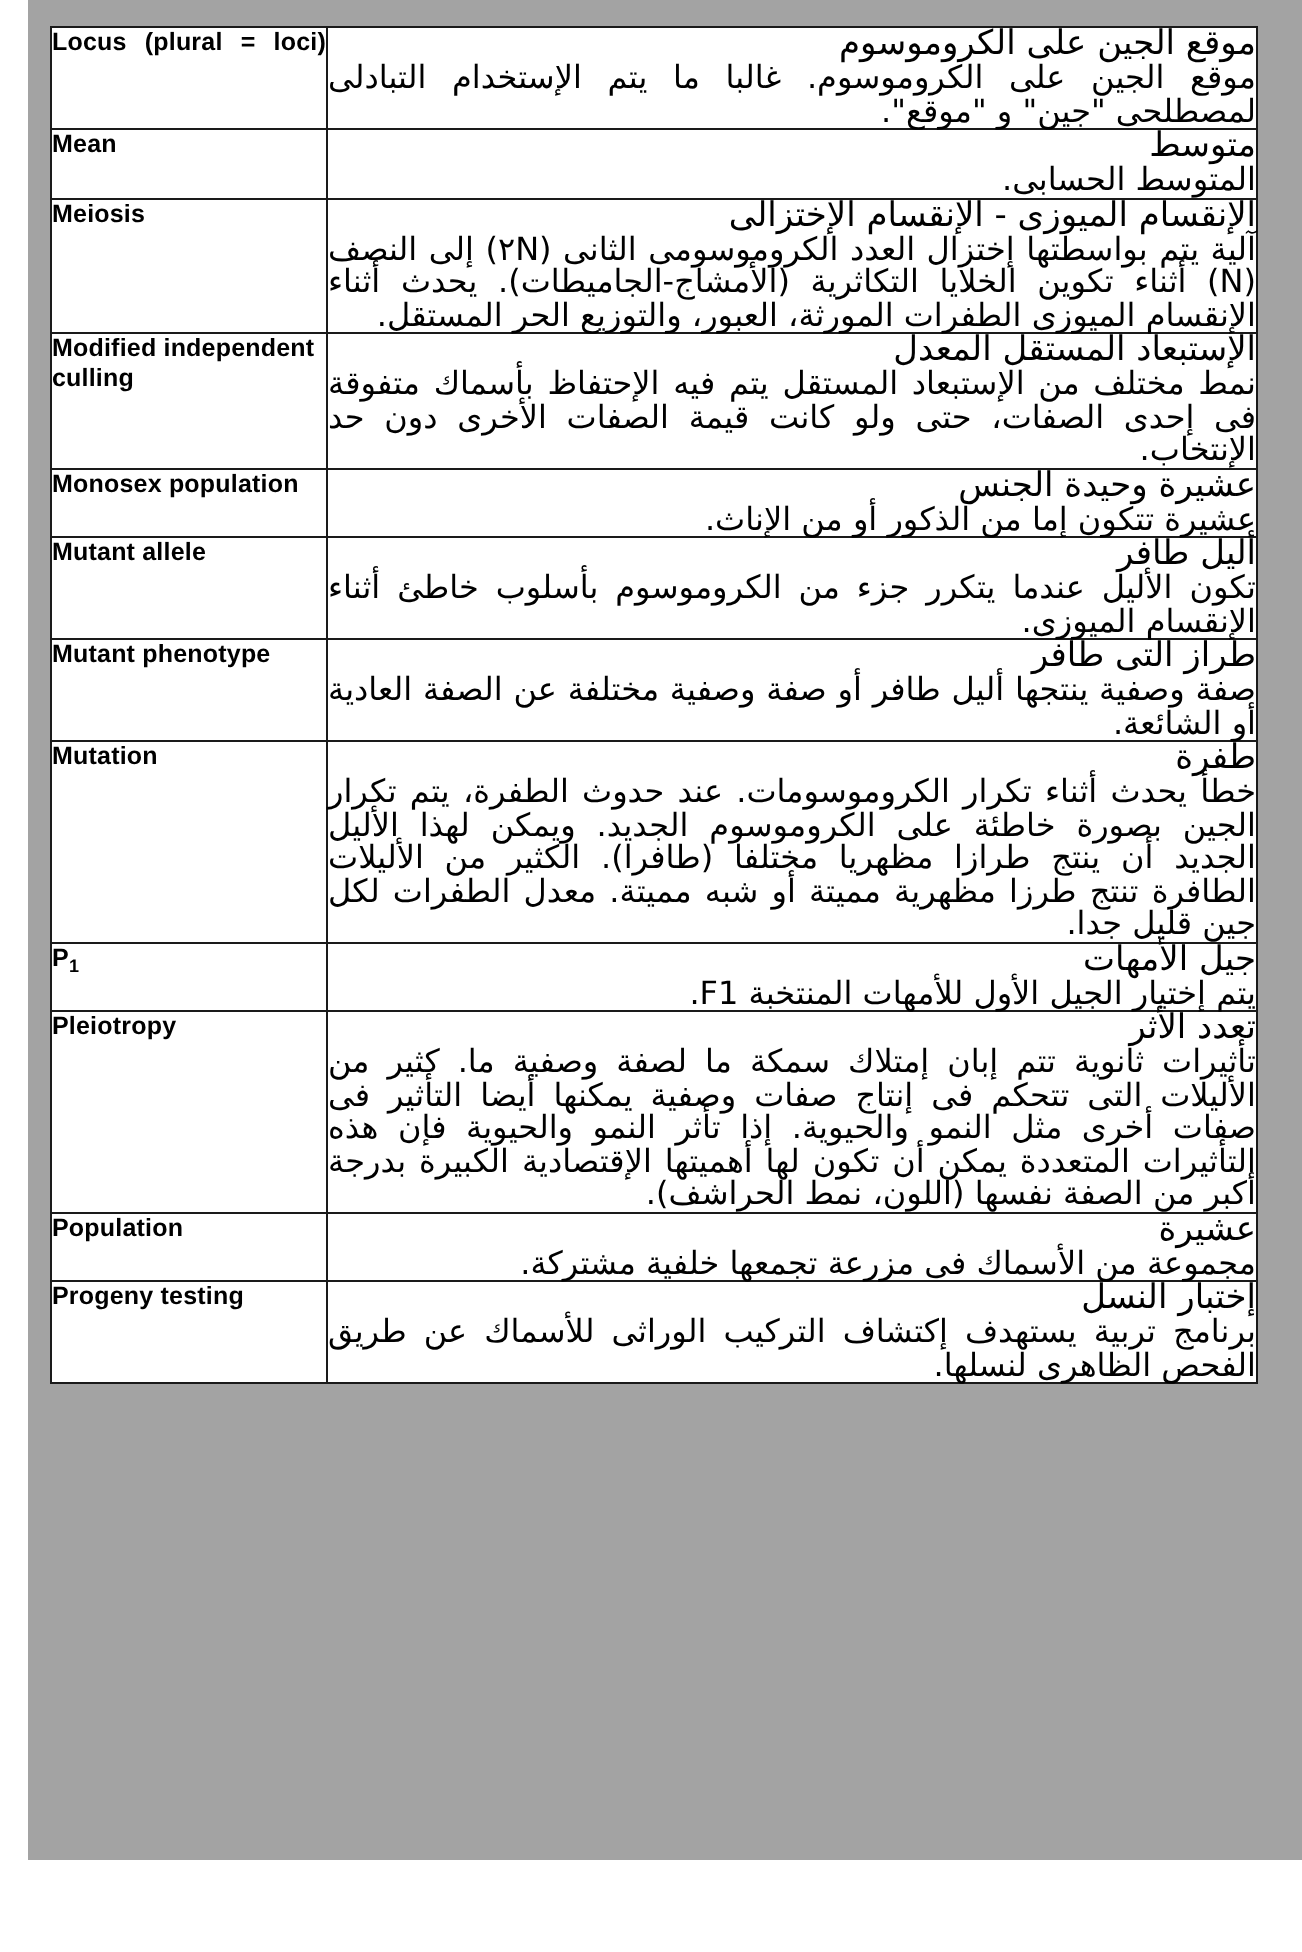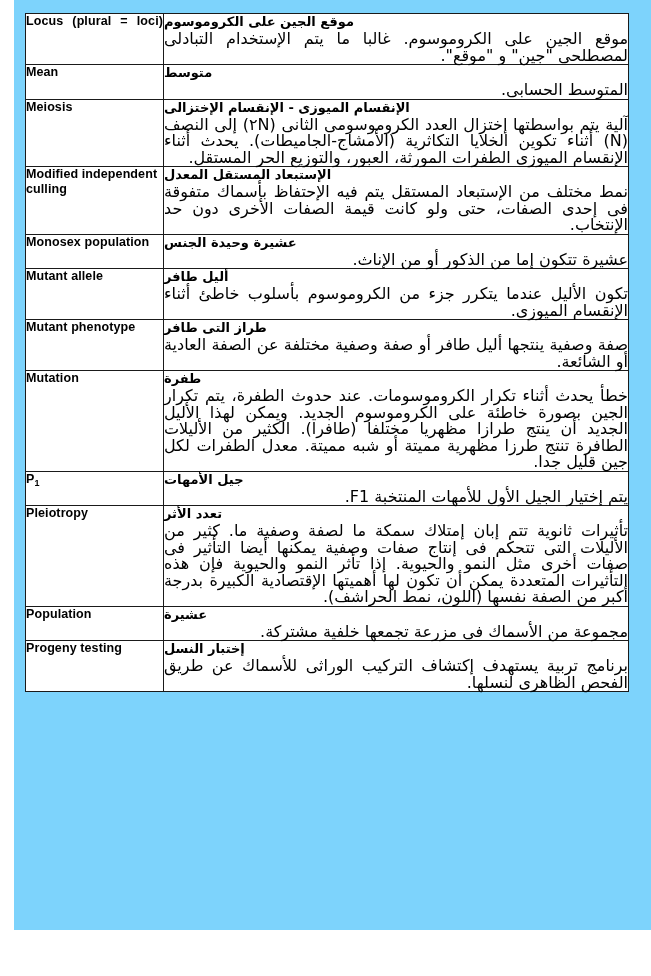--- a/index.html
+++ b/index.html
@@ -16,21 +16,21 @@
     font-family: "Liberation Sans", sans-serif;
     color: #000000;
   }
 
   #page {
     position: absolute;
     left: 0;
     top: 0;
     width: 651px;
     height: 976px;
-    background: #7dd3fc;
+    background: #a3a3a3;
   }
 
   #glossary-table {
     position: absolute;
     left: 25px;
     top: 13px;
     width: 601px;
     border-collapse: collapse;
     table-layout: fixed;
     background: #ffffff;
@@ -68,24 +68,24 @@
   }
   .term-text sub {
     font-size: 9px;
     vertical-align: baseline;
     position: relative;
     top: 3px;
   }
 
   .ar-head {
     direction: rtl;
-    text-align: left;
+    text-align: right;
     font-family: "DejaVu Sans", sans-serif;
-    font-weight: bold;
-    font-size: 13px;
+    font-weight: normal;
+    font-size: 17px;
     line-height: 16px;
     color: #000000;
     display: block;
     margin-bottom: 1px;
     unicode-bidi: embed;
   }
 
   .ar-body {
     direction: rtl;
     text-align: justify;

